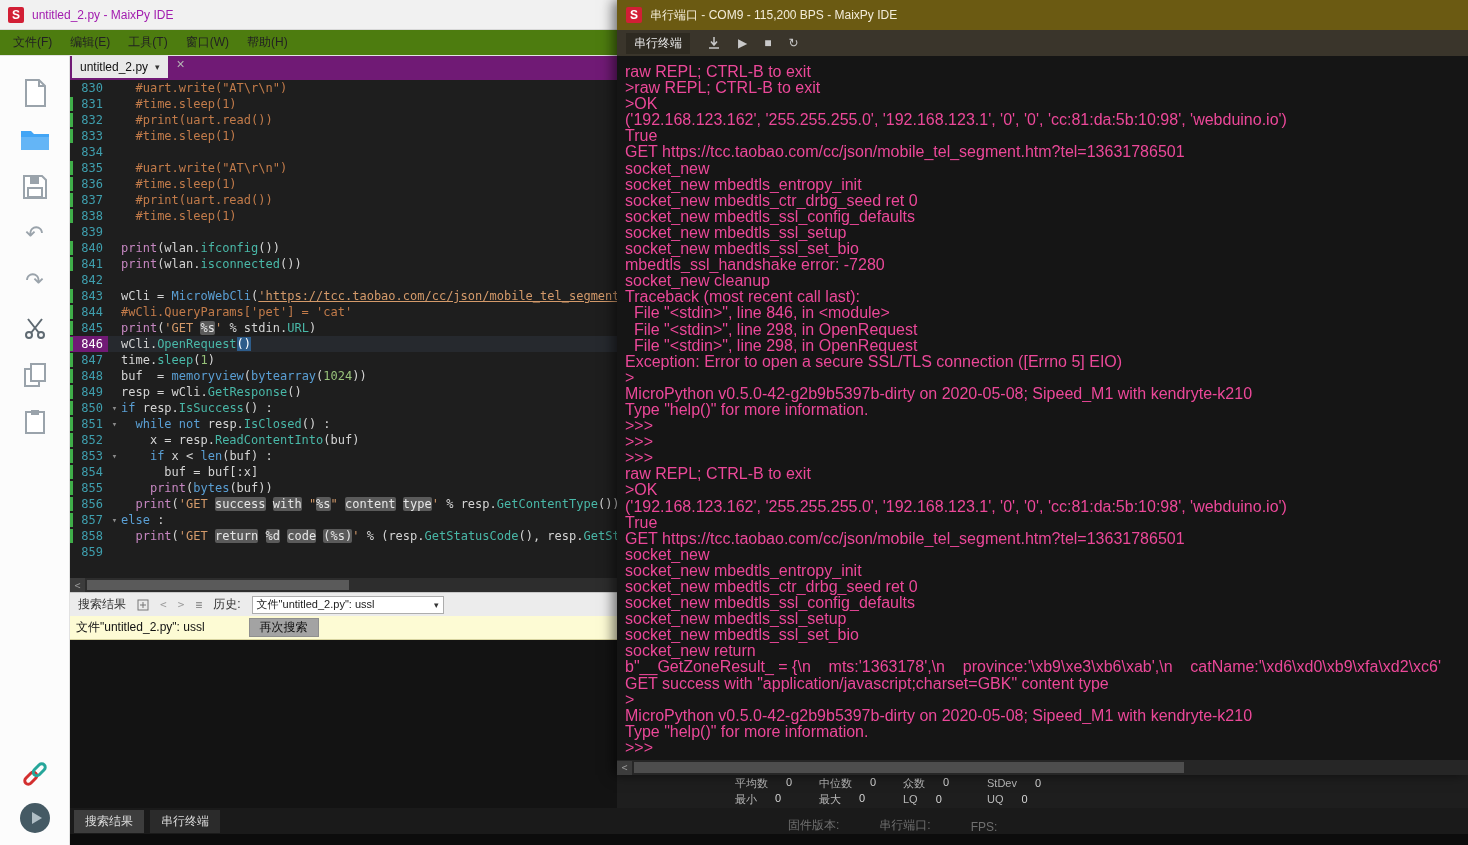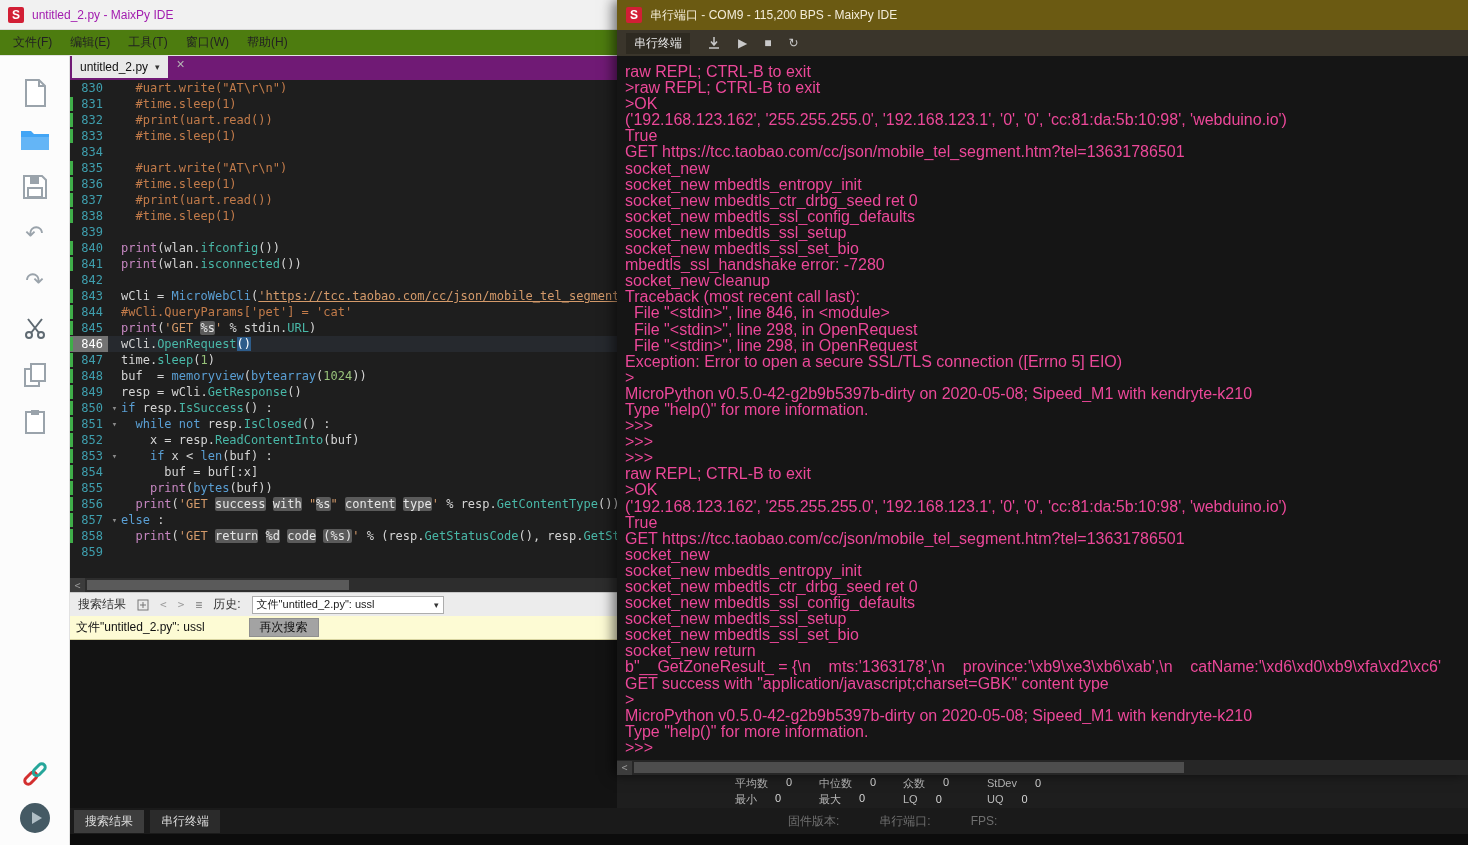--- a/index.html
+++ b/index.html
@@ -25,21 +25,21 @@
   .tabbar{position:absolute;left:70px;top:56px;width:547px;height:24px;background:#701a75;display:flex;align-items:flex-start}
   .tab{height:22px;background:#e9e9e9;color:#111;font-size:12px;display:flex;align-items:center;gap:7px;padding:0 8px;margin-left:2px}
   .caret{font-size:9px;color:#333}
   .tab-close{color:#b5b5b5;font-size:14px;margin-left:9px;cursor:default}
 
   .code{position:absolute;left:70px;top:80px;width:547px;height:498px;background:#1e1e1e;font-family:"DejaVu Sans Mono",monospace;font-size:12px;line-height:16px;overflow:hidden}
   .code-row{display:flex;height:16px;white-space:pre}
   .code-row.current{background:#26292e}
   .gutter{position:relative;width:38px;flex:none;text-align:right;padding-right:5px;color:#3f9fae}
   .gutter.chg::before{content:"";position:absolute;left:0;top:1px;bottom:1px;width:3px;background:#3fae49}
-  .current .gutter{background:#737373;color:#fff}
+  .current .gutter{background:#701a75;color:#fff}
   .fold{width:13px;flex:none;color:#8a8a8a;font-size:9px;text-align:center;line-height:16px}
   .ltext{flex:1;overflow:hidden}
   .tok-d{color:#d4d4d4}
   .tok-c{color:#c27b4a}
   .tok-k{color:#5a9fd4}
   .tok-p{color:#c586c0}
   .tok-s{color:#d49a6a}
   .tok-u{color:#d49a6a;text-decoration:underline}
   .tok-n{color:#97c279}
   .tok-m{color:#49b8a8}
@@ -66,21 +66,21 @@
   .stats-row{display:flex;height:16px;align-items:center}
   .stat-cell{width:84px;display:flex;gap:18px}
   .stat-value{color:#d5d5d5}
 
   .equals{position:absolute;left:1070px;top:775px;width:398px;height:33px;overflow:hidden;color:#ececec;font-size:12px;line-height:16px;white-space:pre}
 
   .bottom-tabs{position:absolute;left:70px;top:808px;width:1398px;height:26px;background:#1a1a1a;display:flex;align-items:center;padding-left:4px}
   #btabs{display:flex;gap:6px;align-items:center}
   .btab{font-size:12px;color:#ddd;padding:3px 11px;background:#2b2b2b;cursor:default}
   .btab.active{background:#3d3d3d}
-  .status-labels{position:absolute;left:718px;top:0;height:26px;display:flex;align-items:center;gap:40px;color:#6f6f6f;font-size:12px}
+  .status-labels{position:absolute;left:718px;top:0;height:26px;display:flex;align-items:flex-end;gap:40px;color:#6f6f6f;font-size:12px}
 
   .bottom-strip{position:absolute;left:70px;top:834px;width:1398px;height:11px;background:#0c0c0c;color:#e6e6e6;font-size:11px;line-height:12px;overflow:hidden;white-space:pre}
 
   
   .term{position:absolute;left:617px;top:0;width:851px;height:775px;box-shadow:-4px 0 12px rgba(0,0,0,.55);background:#151515;z-index:5}
   .term-titlebar{height:30px;background:#6b5a12;display:flex;align-items:center;gap:8px;padding:0 9px}
   .term-title{font-size:12px;color:#f4edda}
   .term-toolbar{height:26px;background:#3a352b;display:flex;align-items:center;gap:17px;padding:0 9px}
   .term-tab{color:#e8e8e8;font-size:12px;padding:2px 8px;background:#2e2a21}
   .term-icon{color:#c9c9c9;font-size:11px;display:flex;align-items:center;line-height:1}

